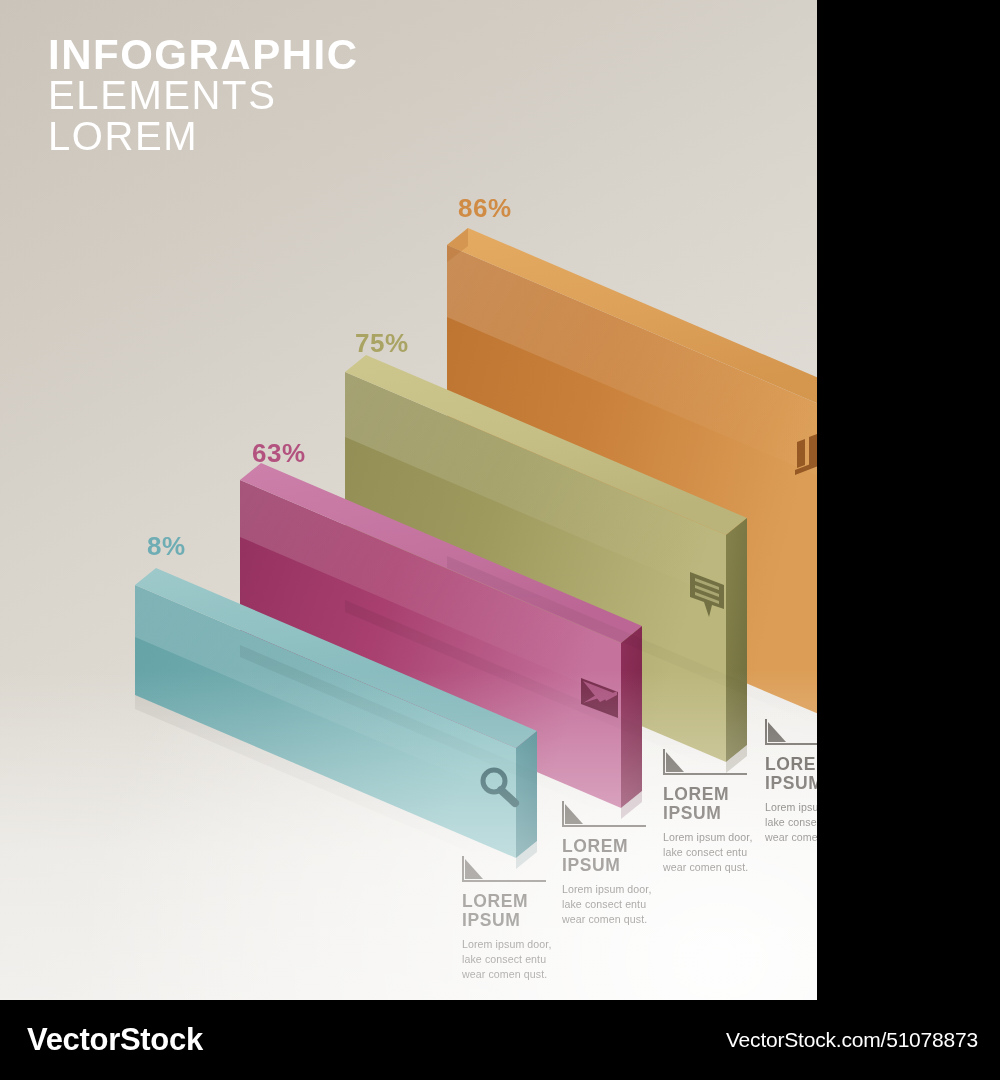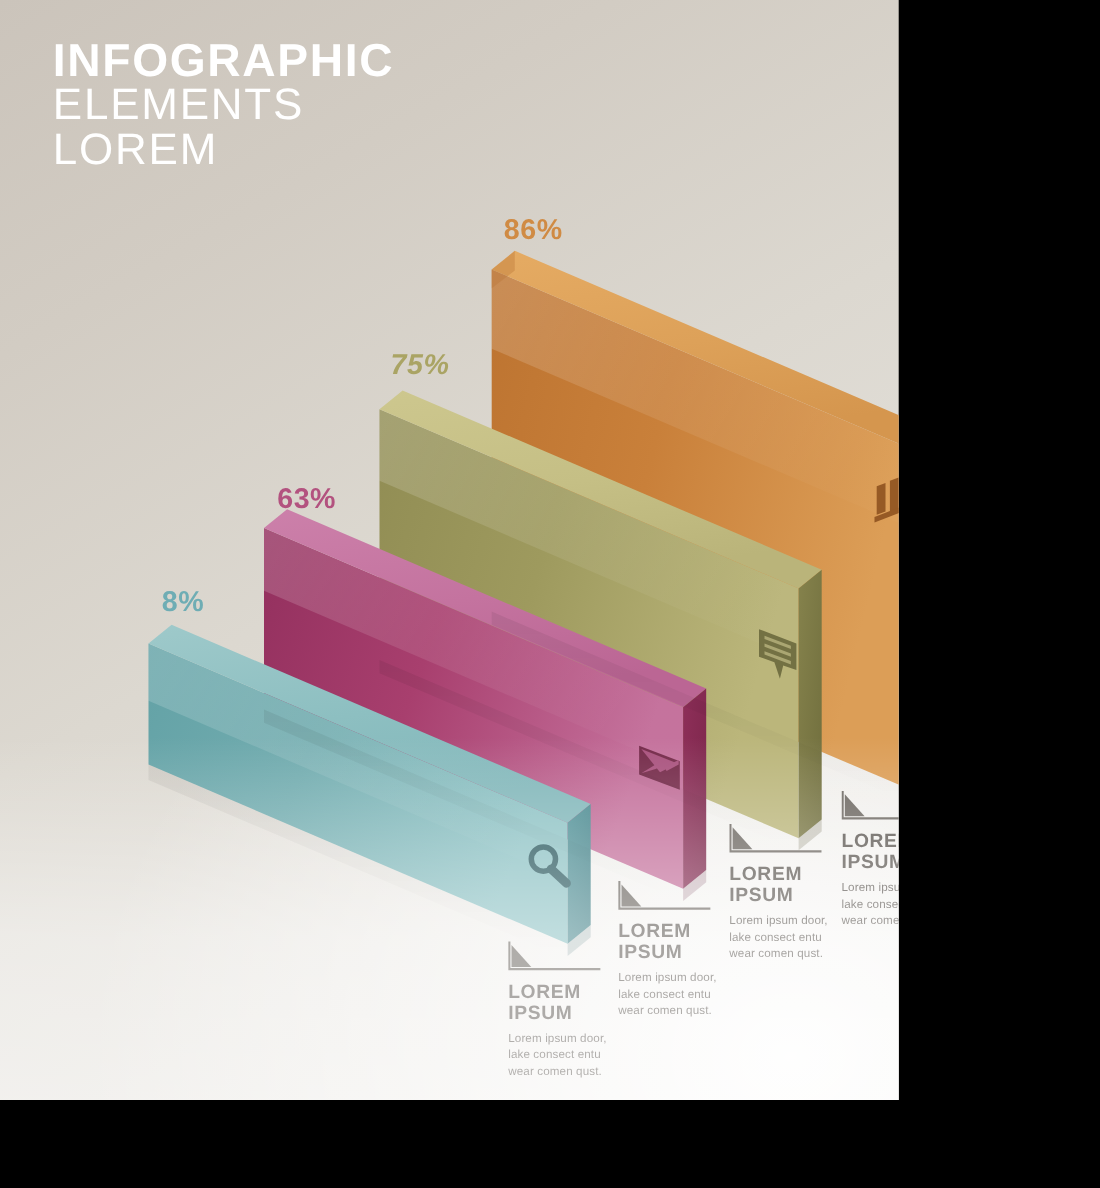--- a/index.html
+++ b/index.html
@@ -246,21 +246,21 @@
         <g opacity="0.30">
           <polygon points="135,695 516,858 516,872 135,709" fill="url(#refl)"></polygon>
           <polygon points="240,645 621,808 621,820 240,657" fill="url(#refl)"></polygon>
           <polygon points="345,600 726,762 726,774 345,612" fill="url(#refl)"></polygon>
           <polygon points="447,556 828,718 828,730 447,568" fill="url(#refl)"></polygon>
         </g>
       </svg>
 
       <div class="pct" style="left:147px; top:531px; color:#6fadb4;">8%</div>
       <div class="pct" style="left:252px; top:438px; color:#b3527f;">63%</div>
-      <div class="pct" style="left:355px; top:316px; color:#aaa464;font-style:italic;">75%</div>
+      <div class="pct" style="left:355px; top:328px; color:#aaa464;">75%</div>
       <div class="pct" style="left:458px; top:193px; color:#d08b44;">86%</div>
     </div>
 
     <div class="callout" style="left:462px; top:855px;">
       <div class="bracket">
         <svg width="84" height="30" viewBox="0 0 84 30">
             <path d="M1,1 L1,26 L84,26" fill="none" stroke="#6d6862" stroke-width="2"></path>
             <path d="M3,4 L3,24 L21,24 Z" fill="#6d6862"></path>
           </svg>
       </div>
@@ -321,13 +321,17 @@
       <div class="callout-body">
         <span>Lorem ipsum door,</span>
         <span>lake consect entu</span>
         <span>wear comen qust.</span>
       </div>
     </div>
 
     <div class="floor-sheen"></div>
   </div>
 
+  <div class="footer">
+    <div class="footer-logo">VectorStock</div>
+    <div class="footer-url">VectorStock.com/51078873</div>
+  </div>
 </div>
 
 </body></html>

